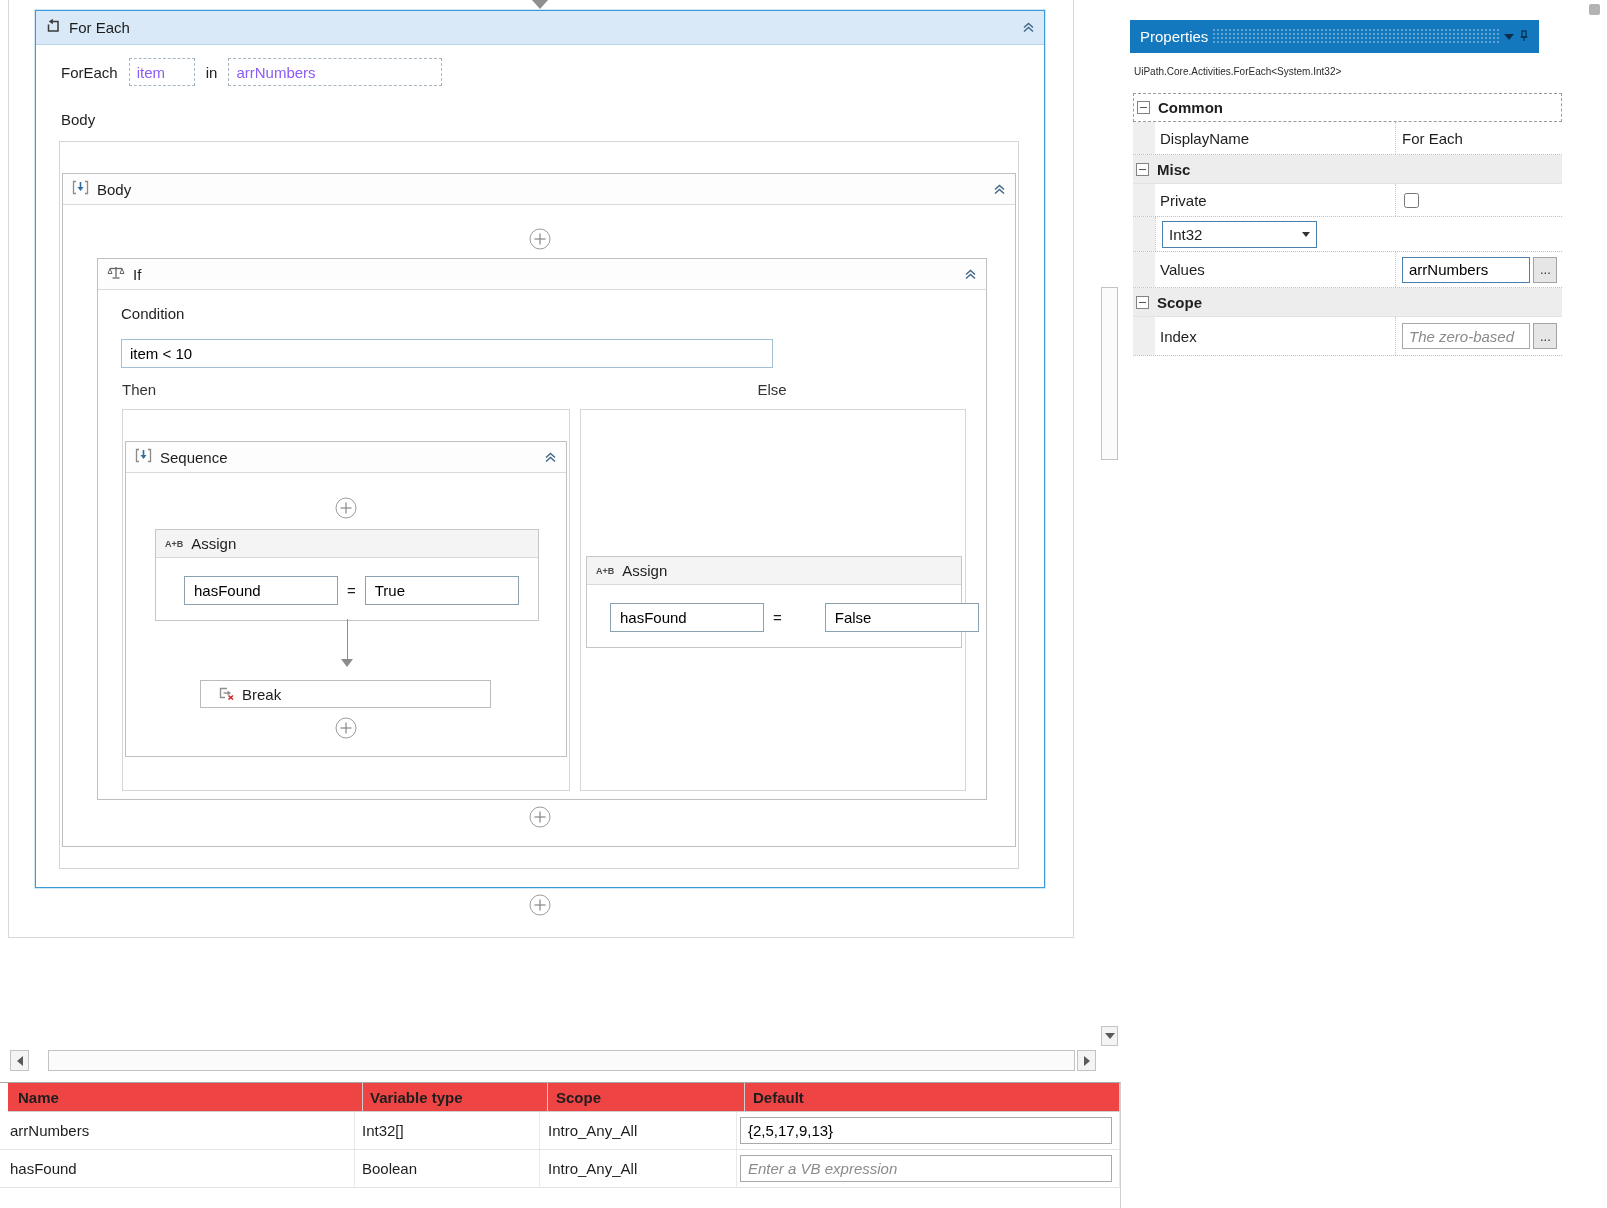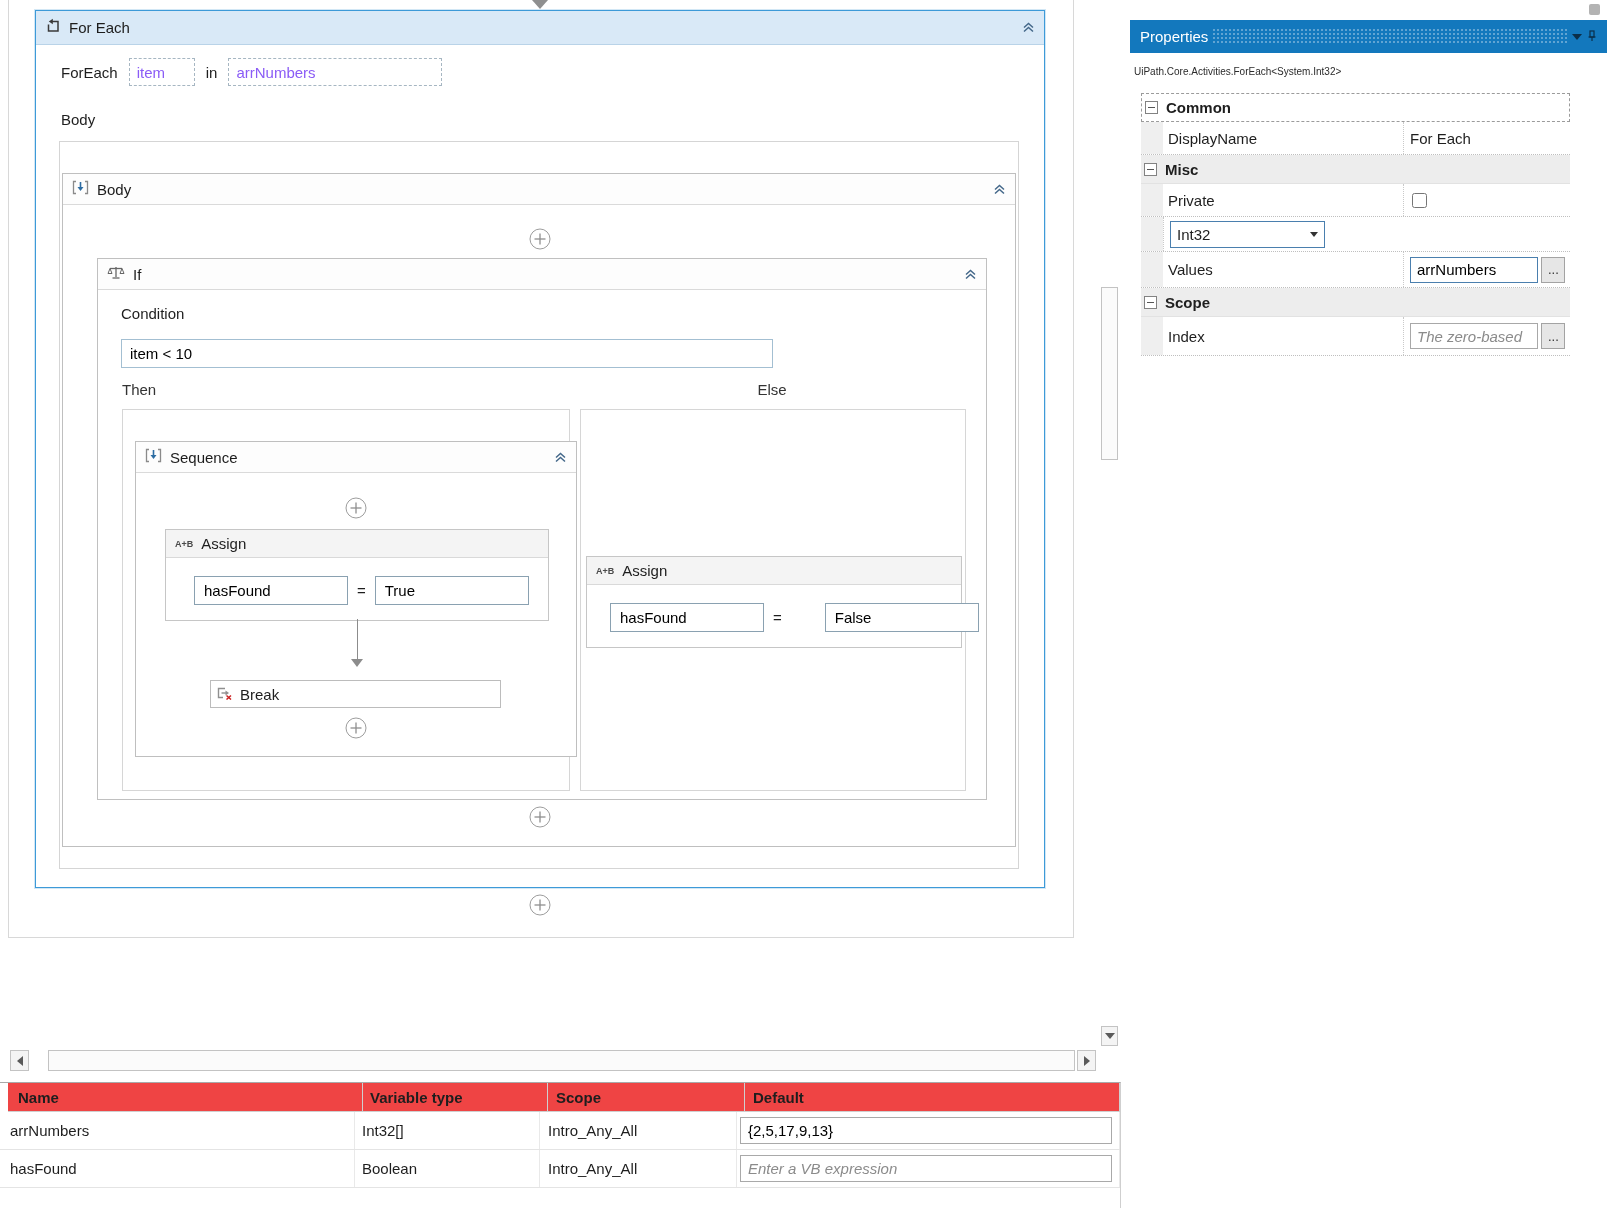--- a/index.html
+++ b/index.html
@@ -41,25 +41,25 @@
   .var-row>div{display:flex;align-items:center;border-right:1px solid #e9e9e9;box-sizing:border-box;}
   .c-name{width:355px;padding-left:10px;}
   .c-type{width:185px;padding-left:7px;}
   .c-scope{width:197px;padding-left:8px;}
   .c-def{flex:1;padding-left:3px;}
   .var-default-input{border:1px solid #a9a9a9;padding:0 7px;width:372px;height:27px;box-sizing:border-box;font-family:"Liberation Sans",sans-serif;font-size:15px;}
   input::placeholder{color:#8b8b8b;font-style:italic;}
 
   
   #properties{position:absolute;left:1130px;top:0;width:477px;height:1208px;background:#fff;}
-  .prop-bluebar{position:absolute;left:0;top:20px;width:477px;height:33px;background:#1378bd;display:flex;align-items:center;gap:4px;padding:0 9px 0 10px;box-sizing:border-box;color:#fff;}
+  .prop-bluebar{position:absolute;left:0;top:20px;width:409px;height:33px;background:#1378bd;display:flex;align-items:center;gap:4px;padding:0 9px 0 10px;box-sizing:border-box;color:#fff;}
   .texture{flex:1;height:17px;background-image:radial-gradient(rgba(255,255,255,.33) 1px, rgba(0,0,0,0) 1.45px);background-size:4px 4px;}
   .bluebar-chevron{width:0;height:0;border-left:5px solid transparent;border-right:5px solid transparent;border-top:6px solid #0b2f4a;}
   .prop-type{position:absolute;left:4px;top:57px;height:30px;line-height:30px;font-size:10px;color:#2b2b2b;white-space:nowrap;}
-  .prop-grid{position:absolute;left:11px;top:93px;width:429px;box-sizing:border-box;}
+  .prop-grid{position:absolute;left:3px;top:93px;width:429px;box-sizing:border-box;}
   .sec{height:29px;display:flex;align-items:center;gap:8px;padding-left:3px;font-weight:bold;box-sizing:border-box;}
   .sec.common{border:1px dashed #9b9b9b;background:#fff;}
   .sec.gray{background:#ededed;border-bottom:1px solid #e2e2e2;}
   .cbox{width:13px;height:13px;border:1px solid #828282;background:#fff;position:relative;flex:0 0 13px;box-sizing:border-box;}
   .cbox::after{content:"";position:absolute;left:2px;right:2px;top:5px;height:1px;background:#555;}
   .prow{display:flex;align-items:stretch;border-bottom:1px dotted #bfbfbf;min-height:32px;}
   .gut{width:22px;background:#efefef;flex:0 0 22px;}
   .plabel{width:240px;flex:0 0 240px;display:flex;align-items:center;padding-left:5px;box-sizing:border-box;}
   .pval{flex:1;border-left:1px dotted #c9c9c9;display:flex;align-items:center;padding:2px 2px;}
   .dropdown{width:155px;height:27px;margin-left:4px;border:1px solid #4a7fae;display:flex;align-items:center;padding:0 6px;background:#fff;box-sizing:border-box;}
@@ -156,21 +156,21 @@
             </div>
 
             <div class="abs lbl" style="left:23px;top:46px;">Condition</div>
             <input class="cond-input abs" style="left: 23px; top: 80px; width: 652px;" value="item &lt; 10">
 
             <div class="abs lbl" style="left:24px;top:122px;width:446px;color:#333;">Then</div>
             <div class="abs lbl" style="left:482px;top:122px;width:384px;text-align:center;color:#333;">Else</div>
 
             <div class="drop-area" style="left:24px;top:150px;width:446px;height:380px;border-color:#d6d6d6;">
 
-              <div class="activity" style="left:12px;top:31px;width:440px;height:314px;border-color:#bfbfbf;">
+              <div class="activity" style="left:2px;top:31px;width:440px;height:314px;border-color:#bfbfbf;">
                 <div class="hdr">
                   <span>
                     <svg width="17" height="15" viewBox="0 0 17 15">
                       <path d="M4 1.5 H1.5 V13.5 H4" fill="none" stroke="#8a8a8a" stroke-width="1.3"></path>
                       <path d="M13 1.5 H15.5 V13.5 H13" fill="none" stroke="#8a8a8a" stroke-width="1.3"></path>
                       <path d="M8.5 2 L8.5 7" stroke="#2d6da3" stroke-width="1.6"></path>
                       <path d="M5.5 7 L11.5 7 L8.5 11 Z" fill="#2d6da3"></path>
                     </svg>
                   </span>
                   <span class="ttl">Sequence</span>
@@ -198,21 +198,21 @@
                   <div class="assign-body">
                     <input class="assign-input" style="width: 154px;" value="hasFound">
                     <span class="lbl">=</span>
                     <input class="assign-input" style="width: 154px;" value="True">
                   </div>
                 </div>
 
                 <div class="conn-line" style="left:221px;top:177px;height:40px;"></div>
                 <div class="conn-head" style="left:215px;top:217px;"></div>
 
-                <div class="activity" style="left:74px;top:238px;width:291px;height:28px;border-color:#bcbcbc;display:flex;align-items:center;gap:8px;padding:0 5px;box-sizing:border-box;">
+                <div class="activity" style="left:74px;top:238px;width:291px;height:28px;border-color:#bcbcbc;display:flex;align-items:center;gap:8px;padding:0 17px;box-sizing:border-box;">
                   <span>
                     <svg width="16" height="14" viewBox="0 0 16 14">
                       <path d="M9 2.5 H2.5 V11.5 H7" fill="none" stroke="#8f8f8f" stroke-width="1.4"></path>
                       <path d="M5.5 7 H10" stroke="#8f8f8f" stroke-width="1.4"></path>
                       <path d="M9.5 4.5 L13 7 L9.5 9.5 Z" fill="#8f8f8f"></path>
                       <path d="M10.5 9.5 L15 13.5 M15 9.5 L10.5 13.5" stroke="#cc2222" stroke-width="1.5"></path>
                     </svg>
                   </span>
                   <span class="ttl">Break</span>
                 </div>

